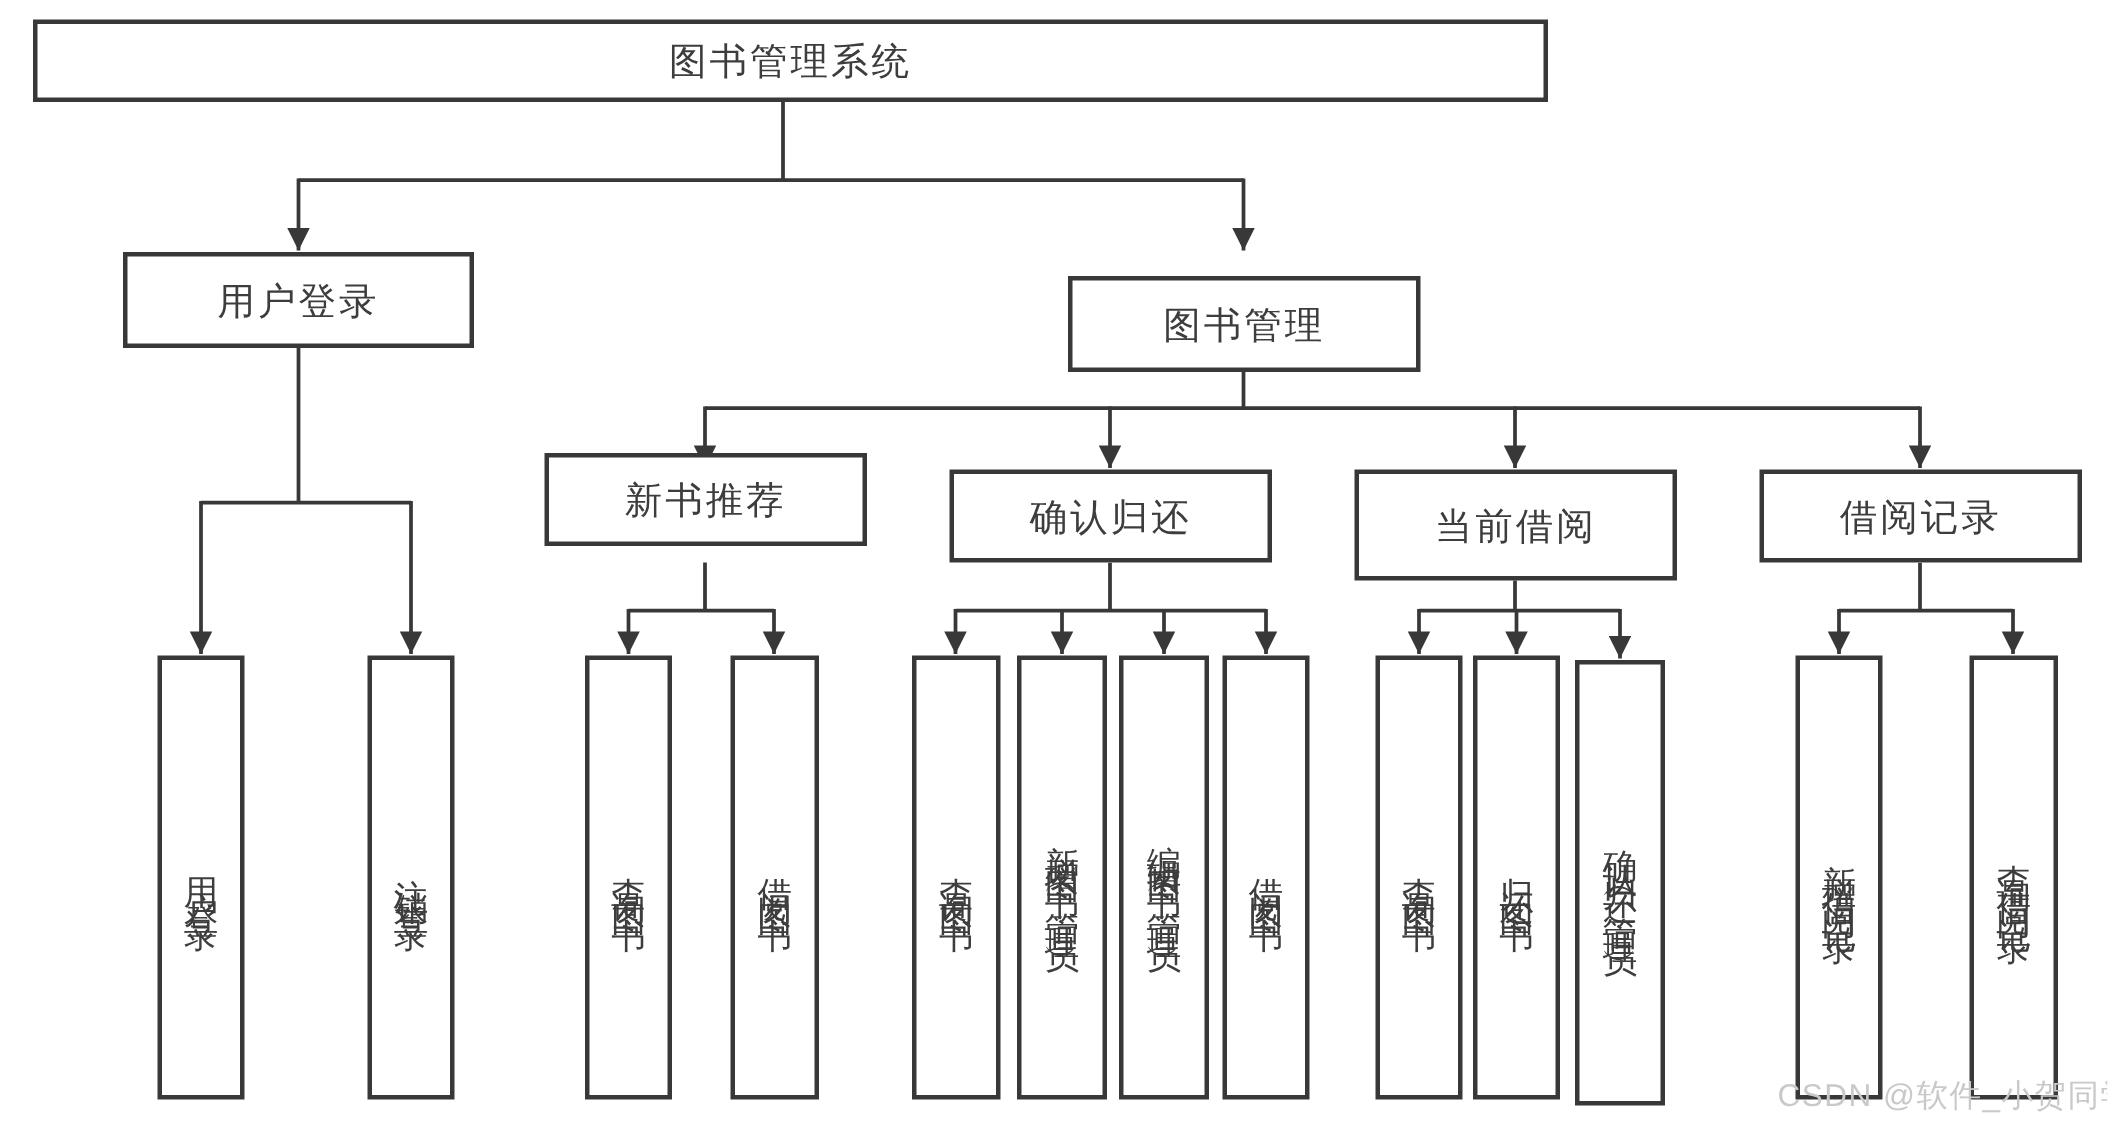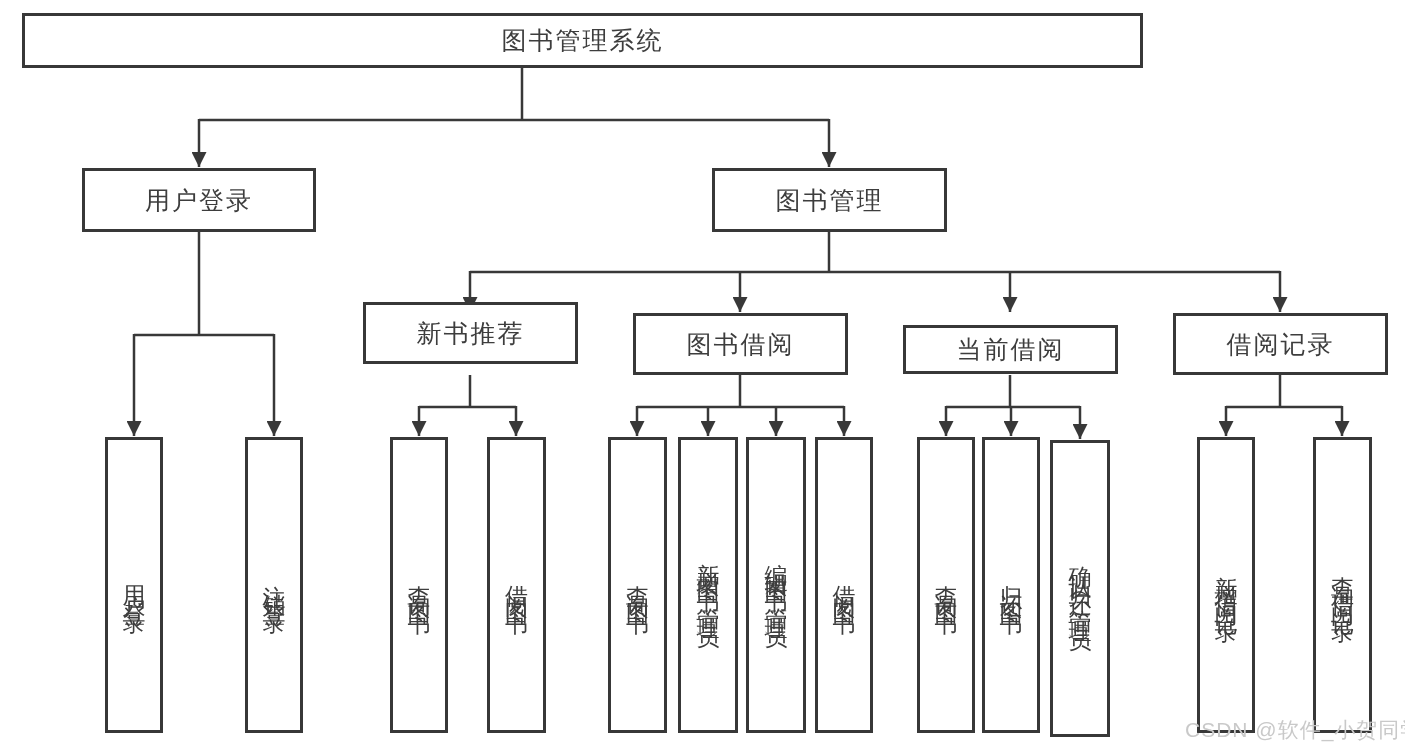--- a/index.html
+++ b/index.html
@@ -90,28 +90,28 @@
       <path d="M946 406 V436" marker-end="url(#arw)"></path>
       <path d="M1011 406 V436" marker-end="url(#arw)"></path>
       <path d="M1080 406 V439" marker-end="url(#arw)"></path>
 
       <path d="M1280 375 V407 M1226 407 H1342"></path>
       <path d="M1226 406 V436" marker-end="url(#arw)"></path>
       <path d="M1342 406 V436" marker-end="url(#arw)"></path>
     </g>
   </svg>
 
-  <div class="node h" style="left:22px; top:13px; width:1121px; height:55px;">图书管理系统</div>
+  <div class="node h" style="left:22px; top:13px; width:1010px; height:55px;">图书管理系统</div>
 
   <div class="node h" style="left:82px; top:168px; width:234px; height:64px;">用户登录</div>
-  <div class="node h" style="left:712px; top:168px; width:235px; height:64px;">图书管理</div>
+  <div class="node h" style="left:712px; top:184px; width:235px; height:64px;">图书管理</div>
 
   <div class="node h" style="left:363px; top:302px; width:215px; height:62px;">新书推荐</div>
-  <div class="node h" style="left:633px; top:313px; width:215px; height:62px;">图书借阅</div>
-  <div class="node h" style="left:903px; top:313px; width:215px; height:49px;margin-top:12px;">当前借阅</div>
+  <div class="node h" style="left:633px; top:313px; width:215px; height:62px;">确认归还</div>
+  <div class="node h" style="left:903px; top:313px; width:215px; height:74px;">当前借阅</div>
   <div class="node h" style="left:1173px; top:313px; width:215px; height:62px;">借阅记录</div>
 
   <div class="node v" style="left:105px; top:437px; width:58px; height:296px;">用户登录</div>
   <div class="node v" style="left:245px; top:437px; width:58px; height:296px;">注销登录</div>
 
   <div class="node v" style="left:390px; top:437px; width:58px; height:296px;">查询图书</div>
   <div class="node v" style="left:487px; top:437px; width:59px; height:296px;">借阅图书</div>
 
   <div class="node v" style="left:608px; top:437px; width:59px; height:296px;">查询图书</div>
   <div class="node v" style="left:678px; top:437px; width:60px; height:296px;">新增图书（管理员）</div>

